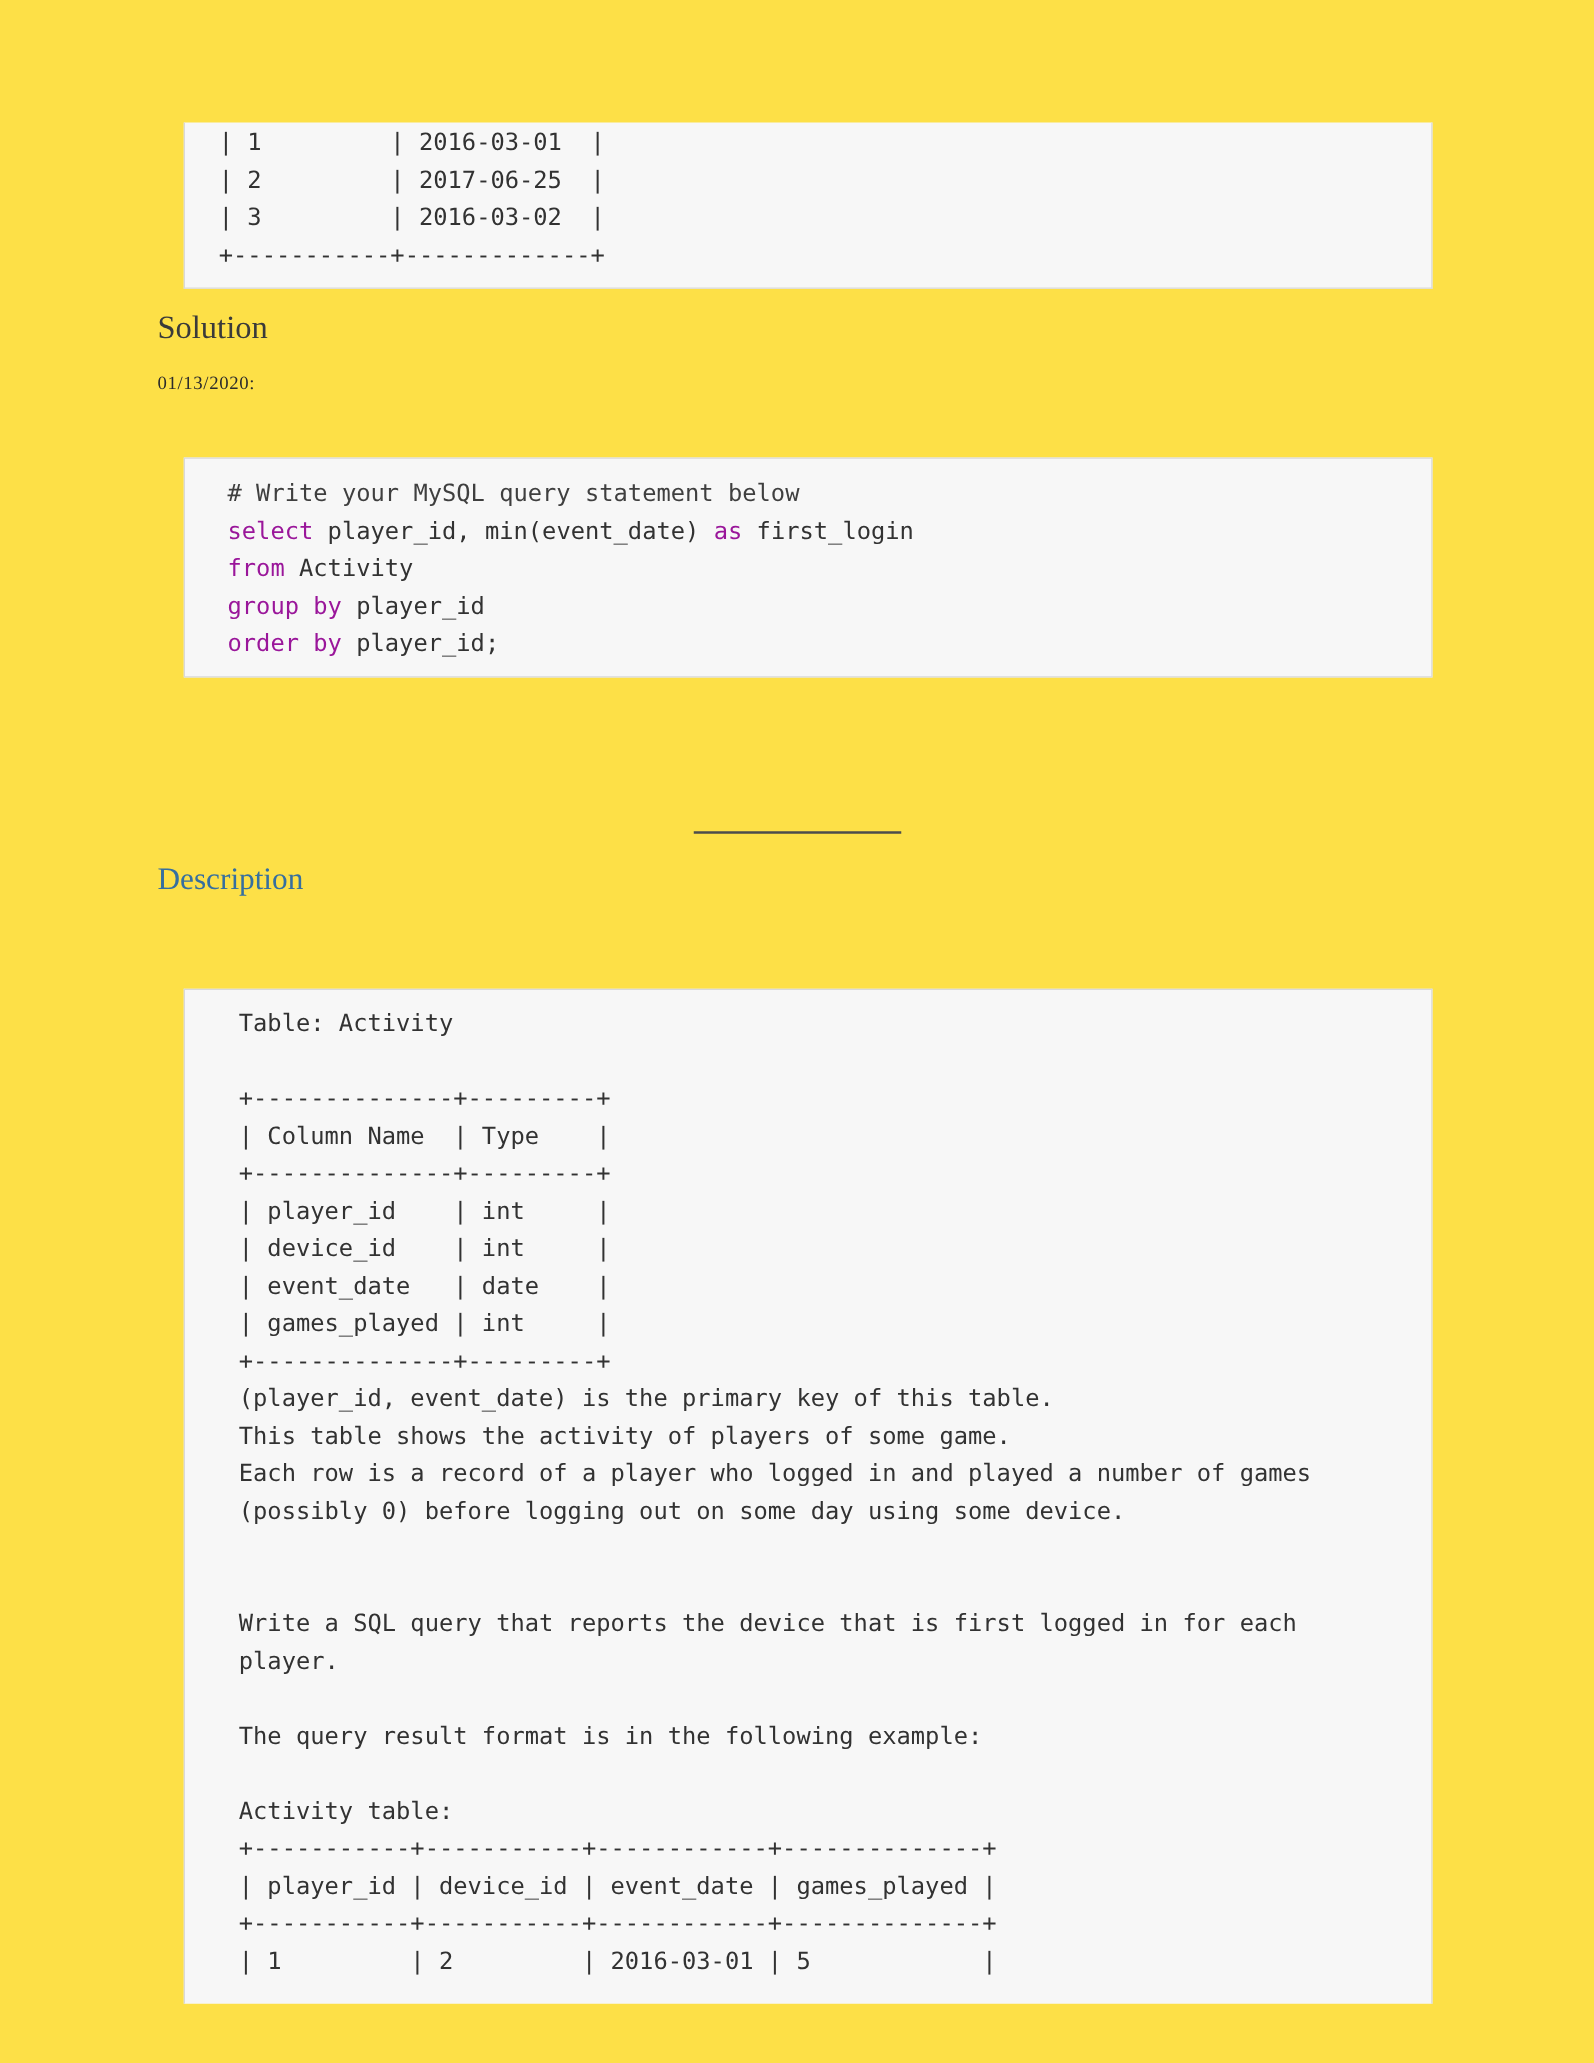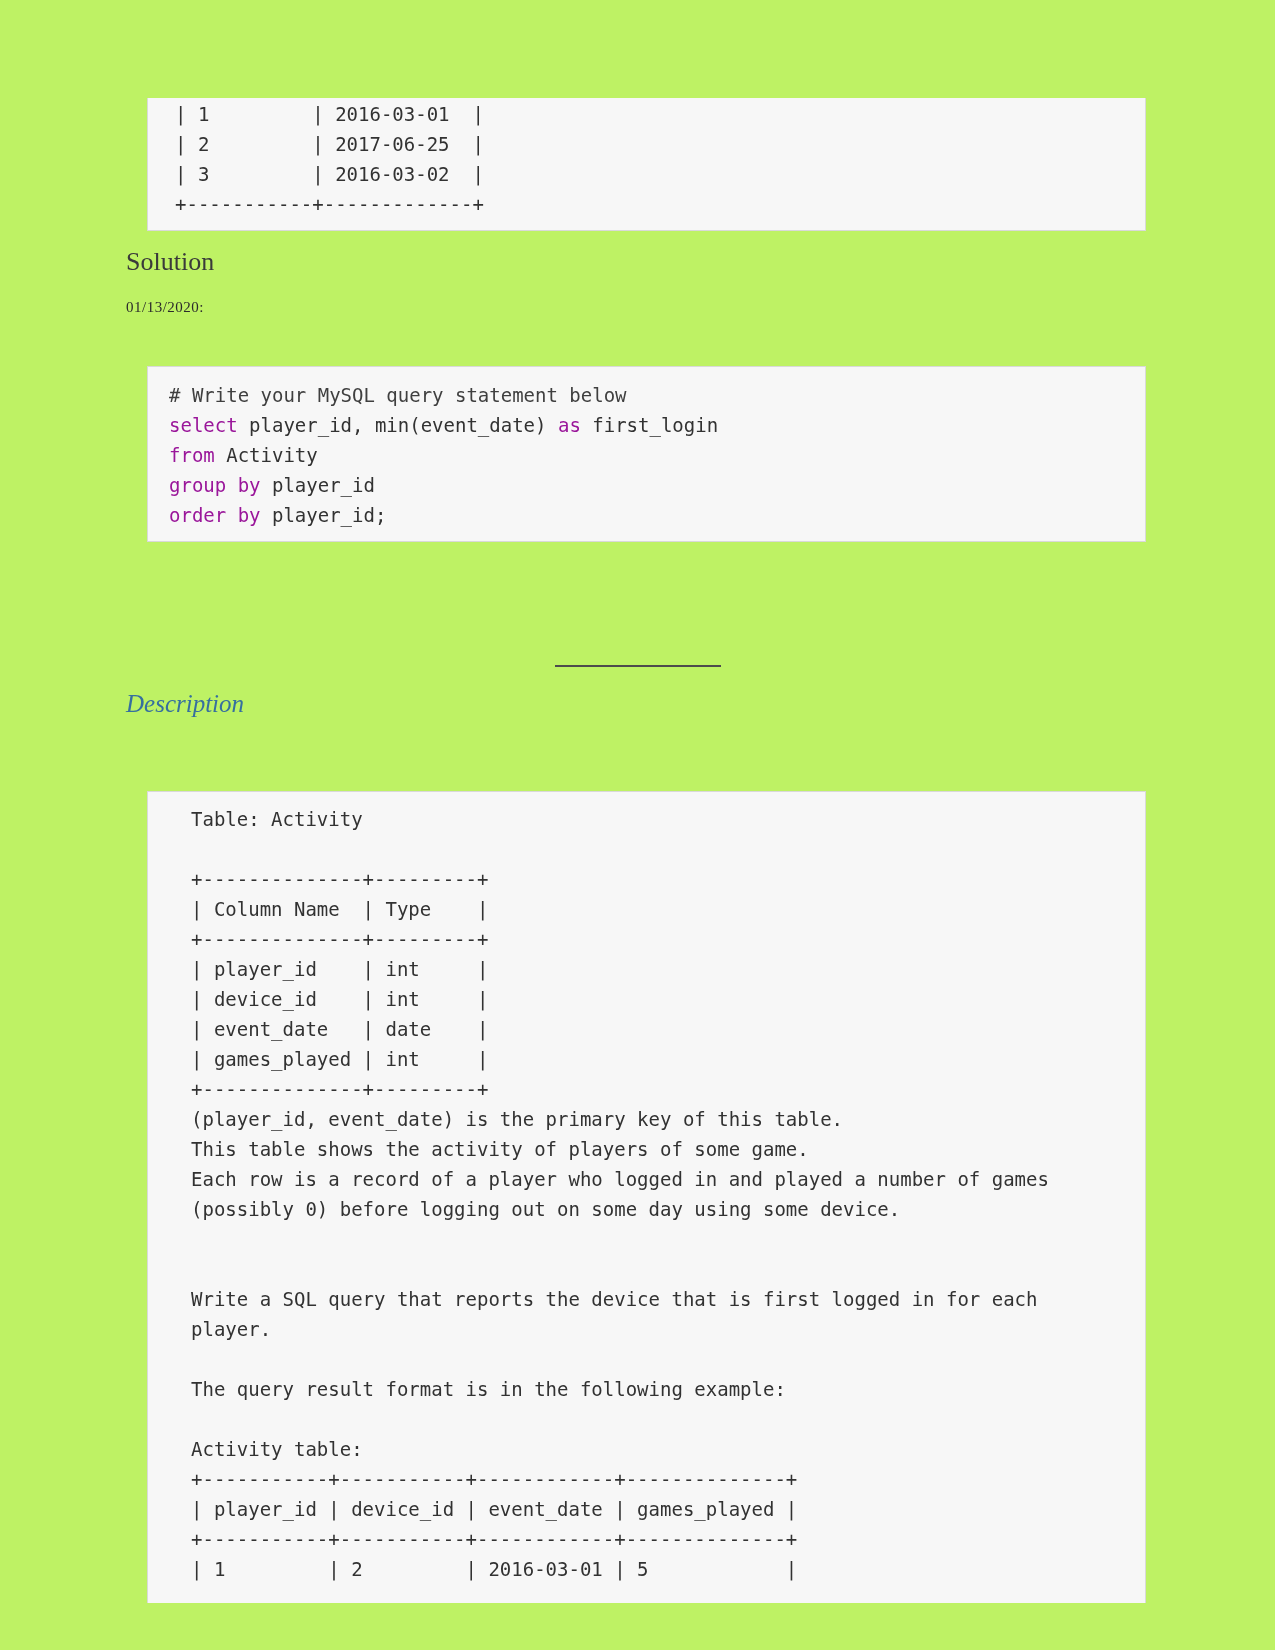--- a/index.html
+++ b/index.html
@@ -5,40 +5,40 @@
   html, body {
     margin: 0; padding: 0;
     width: 1275px; height: 1650px;
     background: #ffffff;
     overflow: hidden;
     position: relative;
   }
   .page {
     position: relative;
     width: 1275px; height: 1650px;
-    background: #bef264;
+    background: #fde047;
     font-family: "Liberation Serif", serif;
   }
   .codeblock {
     position: absolute;
     left: 147px;
     width: 999px;
     box-sizing: border-box;
     background: #f7f7f7;
     border: 1px solid #d9d9d9;
     overflow: hidden;
   }
   #block-prev-result {
     top: 85px; height: 133px;
     border-top: none;
     padding: 1px 0 0 27px;
   }
   #block-sql {
     top: 353px;
-    padding: 13px 0 11px 21px;
+    padding: 13px 0 11px 34px;
   }
   #block-desc {
     top: 778px; height: 812px;
     border-bottom: none;
     padding: 12px 0 0 43px;
   }
   .code-line {
     white-space: pre;
     height: 30px;
     line-height: 30px;
@@ -74,21 +74,20 @@
   }
   .title-underline {
     position: absolute;
     left: 555px; top: 665px;
     width: 166px; height: 2px;
     background: #4c4c4c;
   }
   .description-link {
     position: absolute;
     left: 126px; top: 690px;
-    font-style: italic;
     font-size: 25px;
     color: #366f9f;
   }
 </style>
 </head>
 <body>
 
 <div class="page">
 
   <pre class="codeblock" id="block-prev-result"><div class="code-line"><span class="tok-plain">| 1         | 2016-03-01  |</span></div><div class="code-line"><span class="tok-plain">| 2         | 2017-06-25  |</span></div><div class="code-line"><span class="tok-plain">| 3         | 2016-03-02  |</span></div><div class="code-line"><span class="tok-plain">+-----------+-------------+</span></div></pre>

